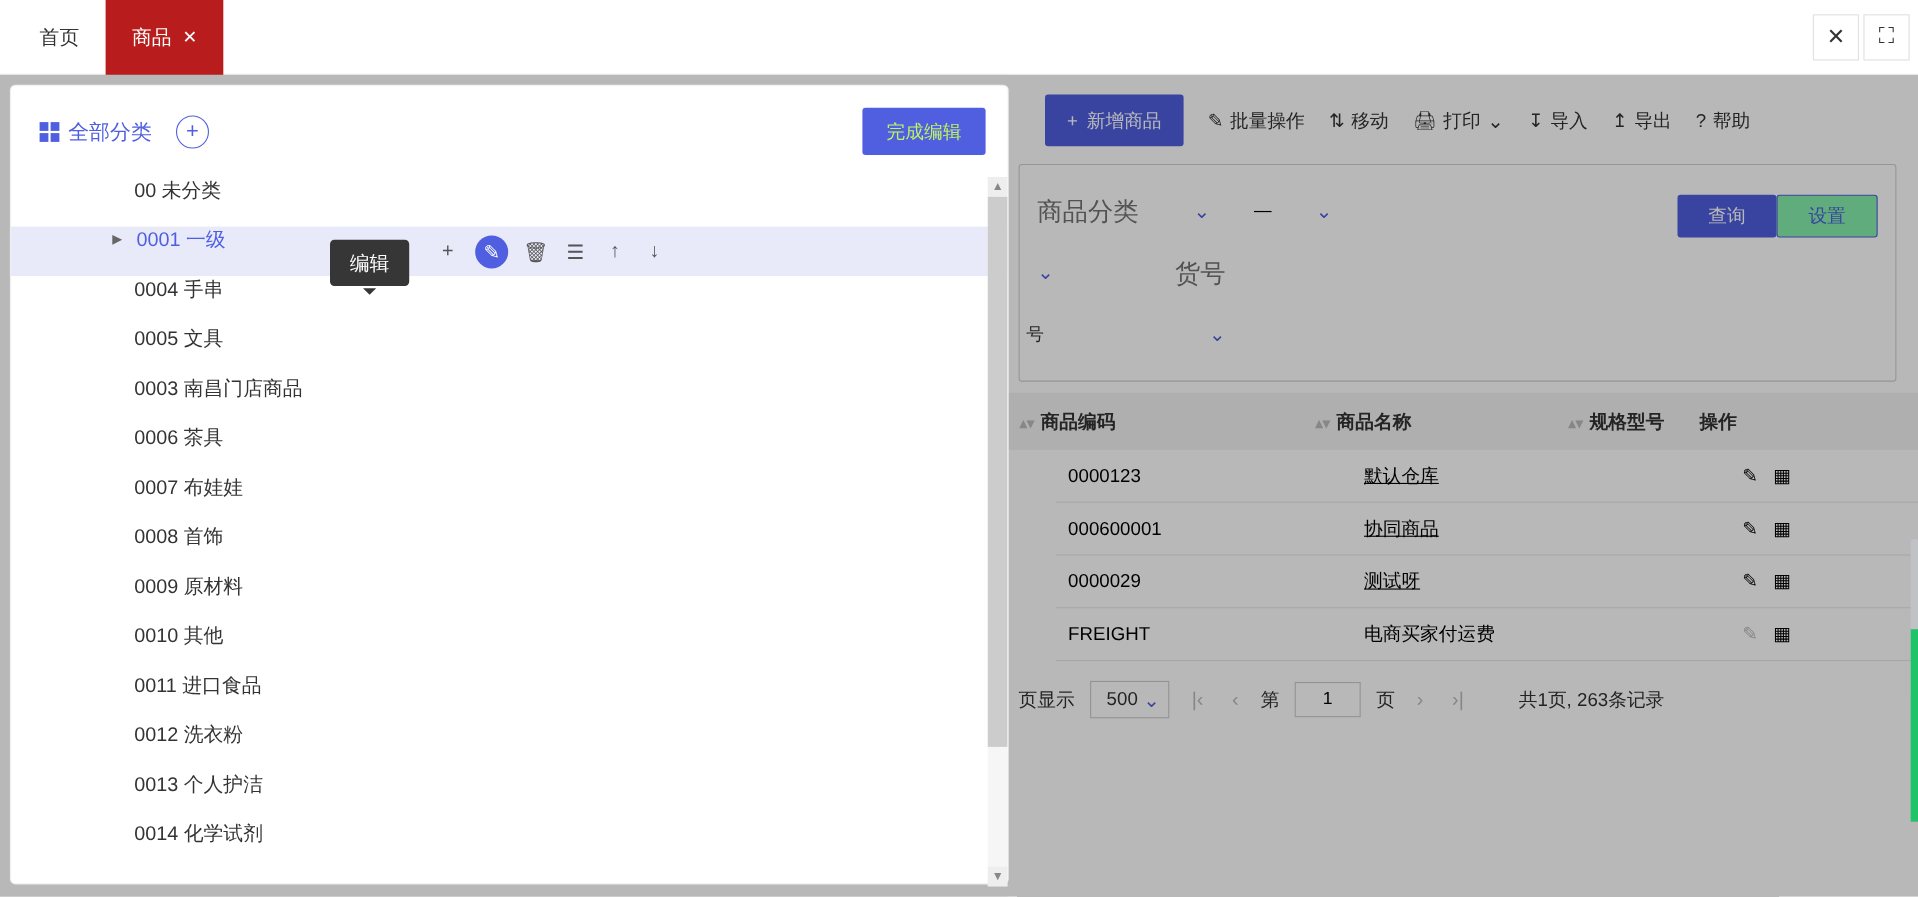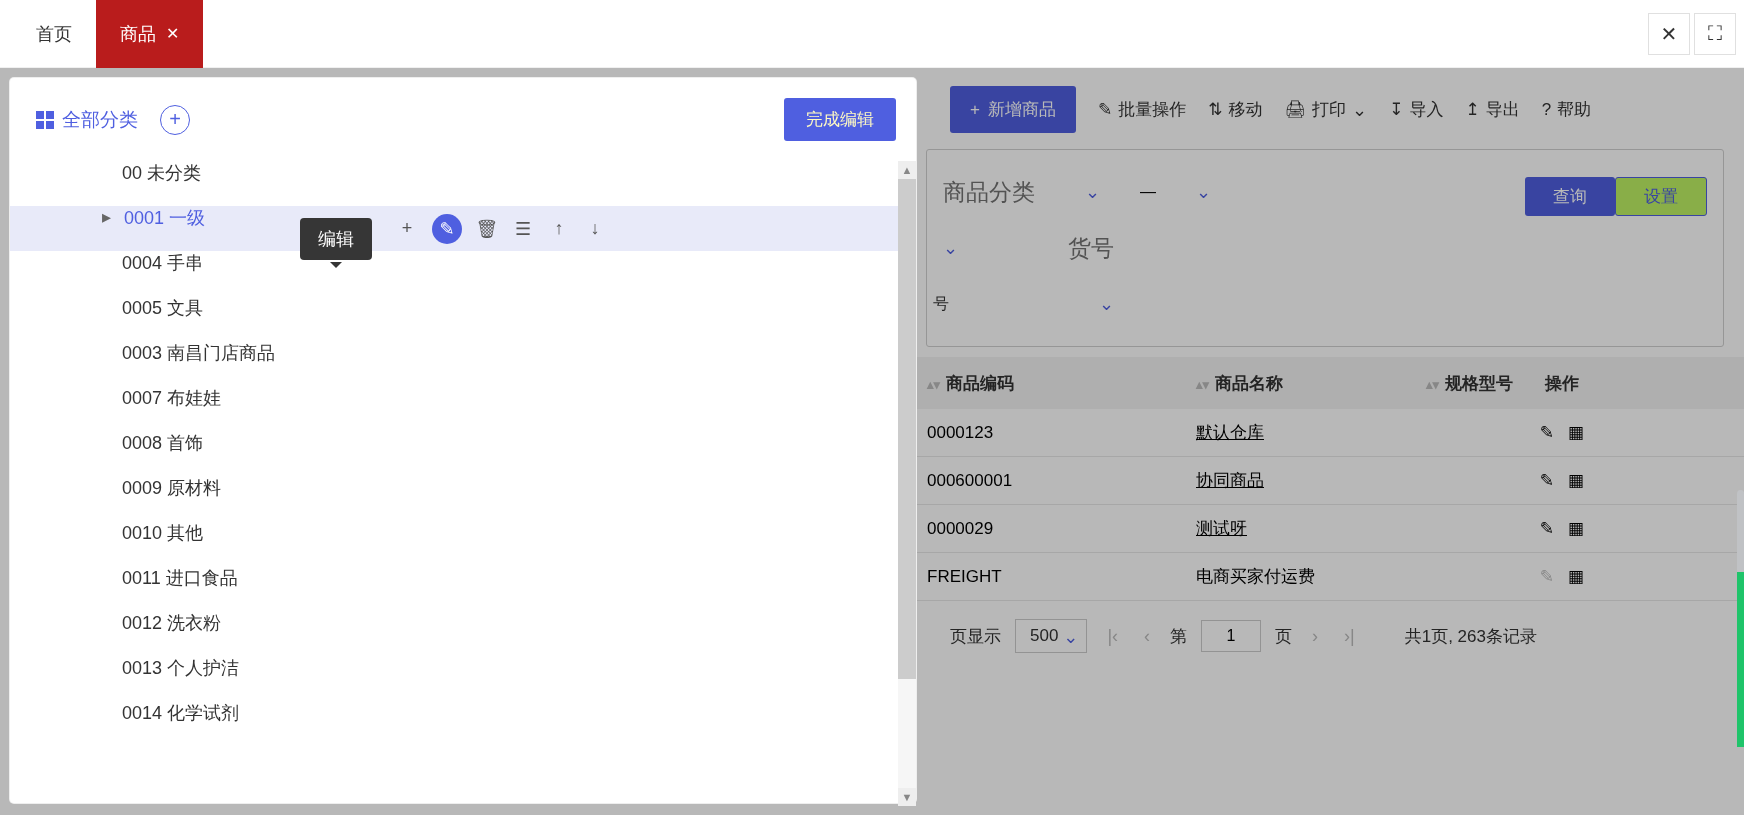--- a/index.html
+++ b/index.html
@@ -16,21 +16,21 @@
 
 .main { position: relative; height: calc(815px - 68px); display: flex; }
 
 
 .category-panel { position: absolute; left: 10px; top: 10px; width: 906px; height: 725px; background: #fff; z-index: 30; border-radius: 4px; box-shadow: 0 0 0 1px #eee; }
 .category-header { display: flex; align-items: center; padding: 20px 20px 0 26px; }
 .cat-title { display: flex; align-items: center; gap: 8px; color: #4f5fe0; font-size: 19px; }
 .grid-icon { width: 18px; height: 18px; display: grid; grid-template-columns: 1fr 1fr; grid-template-rows: 1fr 1fr; gap: 2px; }
 .grid-icon span { background: #4f5fe0; }
 .add-circle { margin-left: 22px; width: 30px; height: 30px; border: 1.5px solid #4f5fe0; border-radius: 50%; display: flex; align-items: center; justify-content: center; color: #4f5fe0; font-size: 20px; cursor: pointer; }
-.finish-btn { margin-left: auto; background: #4f5fe0; color: #fef9c3; border: none; padding: 10px 22px; font-size: 17px; border-radius: 3px; cursor: pointer; }
+.finish-btn { margin-left: auto; background: #4f5fe0; color: #bef264; border: none; padding: 10px 22px; font-size: 17px; border-radius: 3px; cursor: pointer; }
 .category-list { margin-top: 20px; height: 645px; overflow: hidden; position: relative; }
 .cat-item { height: 45px; display: flex; padding-left: 112px; font-size: 18px; color: #333; cursor: pointer; }
 .cat-item.selected { background: #e8eaf9; position: relative; padding-left: 92px; }
 .cat-item.selected .caret { position: absolute; left: 92px; color: #666; }
 .cat-item.selected { color: #4f5fe0; }
 .cat-item.selected .cat-label { margin-left: 22px; }
 .cat-actions { display: flex; gap: 14px; margin-left: auto; margin-right: 310px; align-items: center; }
 .cat-actions .act { width: 22px; height: 22px; display: flex; align-items: center; justify-content: center; color: #555; cursor: pointer; font-size: 18px; }
 .cat-actions .act.edit-on { background: #4f5fe0; color: #fff; border-radius: 50%; width: 30px; height: 30px; }
 
@@ -48,35 +48,35 @@
 .dim-overlay { position: absolute; inset: 0; background: rgba(0,0,0,0.28); z-index: 20; pointer-events:none; }
 .toolbar { display: flex; align-items: center; gap: 22px; padding: 18px 10px 10px 34px; font-size: 17px; color: #333; }
 .add-product { background: #4f5fe0; color: #fff; padding: 12px 20px; border-radius: 3px; display: flex; align-items: center; gap: 8px; cursor: pointer; }
 .tool-item { display: flex; align-items: center; gap: 6px; cursor: pointer; }
 
 .filter-box { margin: 6px 20px 10px 10px; border: 1px solid #d0d0d0; border-radius: 3px; padding: 14px 16px; }
 .filter-row { display: flex; align-items: center; min-height: 56px; gap: 30px; }
 .f-label { font-size: 23px; color: #737373; margin-right: 10px; }
 .chev { color: #4f5fe0; font-size: 18px; }
 .q-btn { background: #4f5fe0; color: #fff; border: none; padding: 8px 28px; border-radius: 3px; font-size: 17px; cursor: pointer; }
-.s-btn { background: #bef264; color: #4f5fe0; border: 1px solid #4f5fe0; padding: 7px 28px; border-radius: 3px; font-size: 17px; cursor: pointer; margin-top:8px; }
+.s-btn { background: #86efac; color: #4f5fe0; border: 1px solid #4f5fe0; padding: 7px 28px; border-radius: 3px; font-size: 17px; cursor: pointer; margin-top:8px; }
 
 
 .tbl { margin: 0 0 0 0; }
 .tbl-head { display: flex; background: #f3f3f3; height: 52px; align-items: center; font-size: 17px; font-weight: 600; color: #333; }
-.tbl-row { display: flex; height: 48px; align-items: center; border-bottom: 1px solid #e8e8e8; font-size: 17px; }
+.tbl-row { display: flex; height: 48px; align-items: center; border-bottom: 1px solid #e8e8e8; font-size: 17px; margin-left: 44px; }
 .c-code { width: 280px; padding-left: 11px; }
 .c-name { width: 230px; }
 .c-spec { width: 92px; }
 .c-ops { width: 88px; text-align: center; display:flex; gap:14px; justify-content:center; }
 .sort-i { color: #bbb; font-size: 13px; margin-right: 6px; }
 .link { text-decoration: underline; cursor: pointer; }
 
 
-.pager { display: flex; align-items: center; gap: 14px; padding: 18px 10px; font-size: 17px; color: #333; margin-left: 24px; }
+.pager { display: flex; align-items: center; gap: 14px; padding: 18px 10px; font-size: 17px; color: #333; }
 .pager select, .pager input { border: 1px solid #ccc; padding: 6px 10px; font-size: 16px; }
 .pg-info { margin-left: 30px; }
 .pg-btn { color: #bbb; padding: 0 6px; cursor: pointer; font-size:18px;}
 
 
 .green-edge { position: absolute; right: 0; top: 572px; width: 7px; height: 175px; background: #1fc46a; z-index: 60; }
 .gray-edge  { position: absolute; right: 0; top: 490px; width: 7px; height: 145px; background: #c0c2c5; z-index: 59; border-radius:4px;}
 </style>
 </head>
 <body>
@@ -246,20 +246,23 @@
         <div class="cat-item">
           <span>0004 手串</span>
         </div>
         <div class="cat-item">
           <span>0005 文具</span>
         </div>
         <div class="cat-item">
           <span>0003 南昌门店商品</span>
         </div>
         <div class="cat-item">
+          <span>0006 茶具</span>
+        </div>
+        <div class="cat-item">
           <span>0007 布娃娃</span>
         </div>
         <div class="cat-item">
           <span>0008 首饰</span>
         </div>
         <div class="cat-item">
           <span>0009 原材料</span>
         </div>
         <div class="cat-item">
           <span>0010 其他</span>

